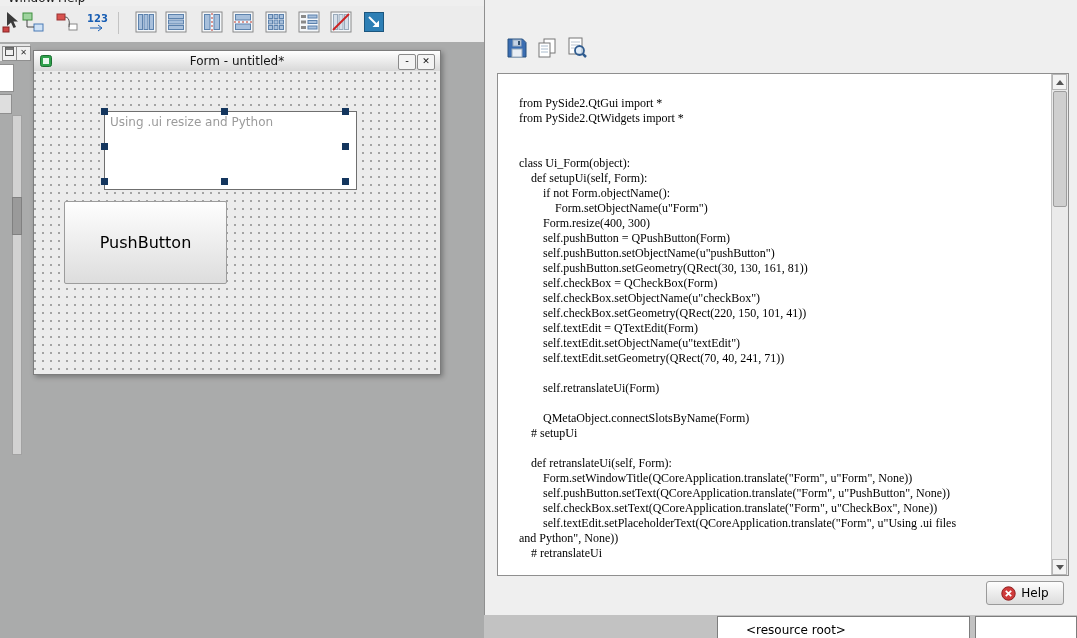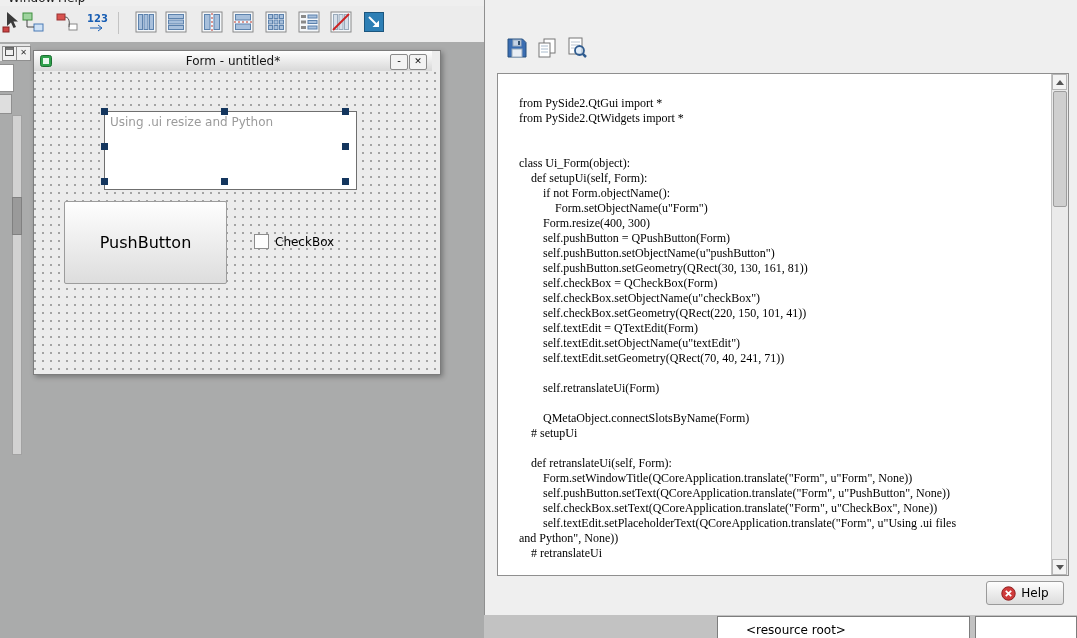--- a/index.html
+++ b/index.html
@@ -25,21 +25,21 @@
   .dock-btn{position:absolute;top:46px;width:13px;height:13px;border:1px solid #8f8f8f;background:#f0f0f0;font-size:8px;line-height:11px;text-align:center;color:#333}
   .db-float{left:2px}
   .db-close{left:16px}
   .dock-filter{position:absolute;left:0;top:64px;width:13px;height:26px;background:#fff;border:1px solid #8f8f8f;border-left:none}
   .dock-minibox{position:absolute;left:0;top:94px;width:11px;height:18px;background:#dedede;border:1px solid #8f8f8f;border-left:none}
   .dock-scroll{position:absolute;left:12px;top:115px;width:8px;height:338px;background:#d2d2d2;border:1px solid #a2a2a2}
   .dock-thumb{position:absolute;left:12px;top:197px;width:8px;height:36px;background:#9a9a9a;border:1px solid #808080}
 
   
   .form-window{position:absolute;left:33px;top:50px;width:406px;height:323px;border:1px solid #7c7c7c;background:#ececec;box-shadow:2px 2px 5px rgba(0,0,0,.3)}
-  .titlebar{position:absolute;left:0;top:0;right:8px;height:20px;background:linear-gradient(#ffffff,#d8d8d8);border-bottom:1px solid #b3b3b3}
+  .titlebar{position:absolute;left:0;top:0;right:0;height:20px;background:linear-gradient(#ffffff,#d8d8d8);border-bottom:1px solid #b3b3b3}
   .win-icon{position:absolute;left:6px;top:4px;width:12px;height:12px}
   .win-title{position:absolute;left:0;right:0;top:3px;text-align:center;font-size:12px;color:#151515}
   .win-btn{position:absolute;top:3px;width:16px;height:14px;border:1px solid #8a8a8a;background:#f3f3f3;border-radius:2px;font-size:10px;line-height:12px;text-align:center;color:#111}
   .btn-min{right:24px}
   .btn-close{right:5px;font-weight:bold;font-size:9px}
   .form-body{position:absolute;left:0;top:20px;right:0;bottom:0;background-color:#ececec;
      background-image:radial-gradient(circle,#a3a3a3 .9px,transparent 1.1px);
      background-size:8px 8px;background-position:5px 6px}
 
   
@@ -223,24 +223,20 @@
       </div>
       <div class="handle" style="left:67px;top:37px"></div>
       <div class="handle" style="left:187px;top:37px"></div>
       <div class="handle" style="left:308px;top:37px"></div>
       <div class="handle" style="left:67px;top:72px"></div>
       <div class="handle" style="left:308px;top:72px"></div>
       <div class="handle" style="left:67px;top:107px"></div>
       <div class="handle" style="left:187px;top:107px"></div>
       <div class="handle" style="left:308px;top:107px"></div>
       <div class="w-push">PushButton</div>
-      <div class="w-check">
-        <span class="cb-ind"></span>
-        <span class="cb-label">CheckBox</span>
-      </div>
     </div>
   </div>
 
   <div class="code-dialog">
     <div class="cd-btn cd-save">
       <span><svg width="24" height="24">
             <path d="M3 3 h14.5 l3.5 3.5 V21 H3 Z" fill="#3a6db2" stroke="#27507f"></path>
             <rect x="7" y="13" width="10" height="8" fill="#e9eef5" stroke="#9aabbc"></rect>
             <rect x="8" y="4" width="8" height="6" fill="#c7d4e6" stroke="#9aabbc"></rect>
             <rect x="13" y="5" width="2" height="4" fill="#33506e"></rect>

